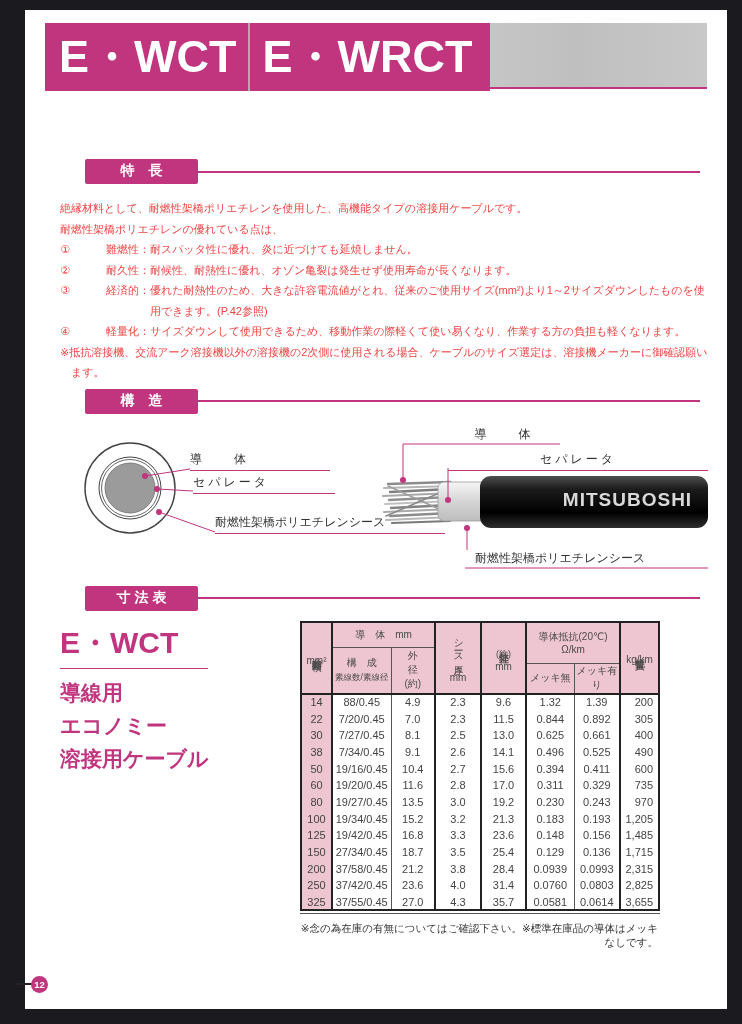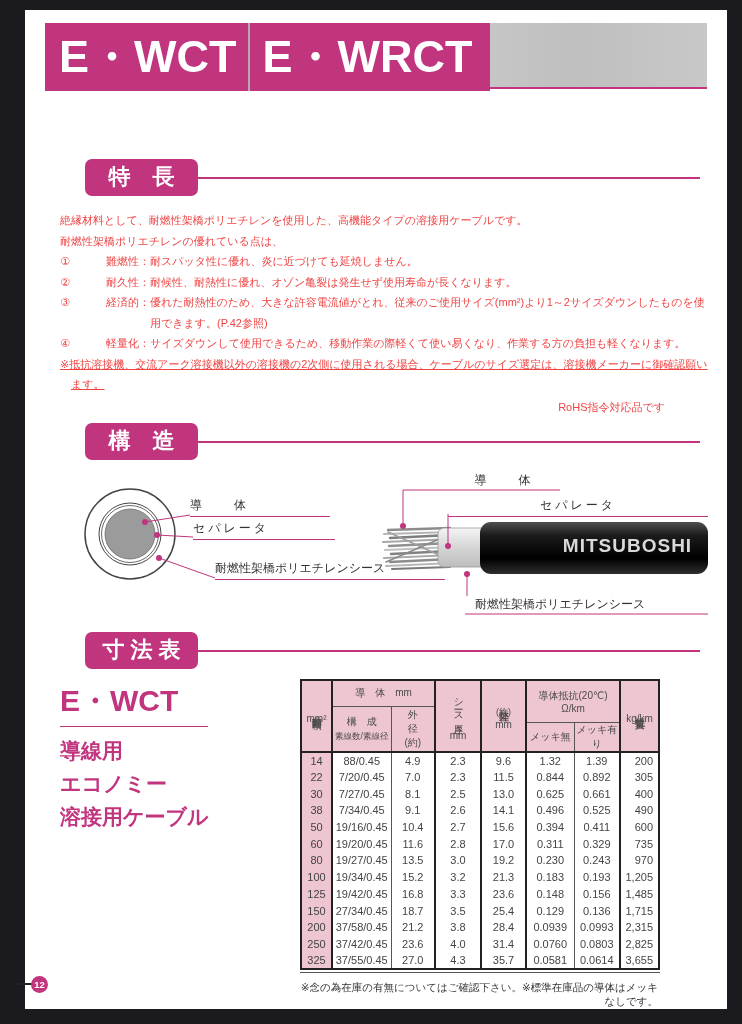--- a/index.html
+++ b/index.html
@@ -25,33 +25,33 @@
   }
   .hdr-div { width:2px; height:68px; background:#b9a8b2; margin:0 12px; }
   .hdr-gray {
     flex:1; height:66px; background:linear-gradient(90deg,#c6c6c6,#bfbfbf 40%,#c8c8c8);
     border-bottom:2px solid #c1357f;
   }
 
   
   .sec { display:flex; align-items:center; margin-left:25px; width:615px; }
   .badge {
-    background:#c1357f; color:#fff; border-radius:7px;
+    background:#c1357f; color:#fff; border-radius:2px;
     min-width:113px; text-align:center; padding:3px 10px 4px;
-    font-size:22px; font-weight:bold; white-space:nowrap;
+    font-size:14px; font-weight:bold; white-space:nowrap;
   }
   .sec-line { flex:1; height:2px; background:#c1357f; }
 
   
   .feat { margin-top:14px; font-size:11px; line-height:20.5px; color:#ef4444; }
   .feat-item { display:flex; }
   .feat-num { width:30px; flex-shrink:0; }
   .feat-label { flex-shrink:0;margin-left:16px; }
   .feat-text { flex:1; }
-  .feat-note { padding-left:1em; text-indent:-1em;text-decoration:underline; }
+  .feat-note { padding-left:1em; text-indent:-1em; }
   .rohs { text-align:right; padding-right:45px; margin-top:2px; }
 
   
   .figure { position:relative; height:160px; margin-top:12px; }
   .diagram-label {
     position:absolute; font-size:12px; color:#333;
     border-bottom:1px solid #c1357f; padding-bottom:2px; white-space:nowrap;
   }
   .ls3 { letter-spacing:3px; }
   .brand {
@@ -138,21 +138,20 @@
         <span class="feat-num">③</span>
         <span class="feat-label">経済的：</span>
         <span class="feat-text">優れた耐熱性のため、大きな許容電流値がとれ、従来のご使用サイズ(mm²)より1～2サイズダウンしたものを使用できます。(P.42参照)</span>
       </div>
       <div class="feat-item">
         <span class="feat-num">④</span>
         <span class="feat-label">軽量化：</span>
         <span class="feat-text">サイズダウンして使用できるため、移動作業の際軽くて使い易くなり、作業する方の負担も軽くなります。</span>
       </div>
       <div class="feat-note">※抵抗溶接機、交流アーク溶接機以外の溶接機の2次側に使用される場合、ケーブルのサイズ選定は、溶接機メーカーに御確認願います。</div>
-      <div class="rohs">RoHS指令対応品です</div>
     </div>
 
     <div class="sec" style="margin-top:6px;">
       <div class="badge">構　造</div>
       <div class="sec-line"></div>
     </div>
 
     <div class="figure">
 
       <div style="position:absolute;left:15px;top:0;width:300px;height:160px;">

